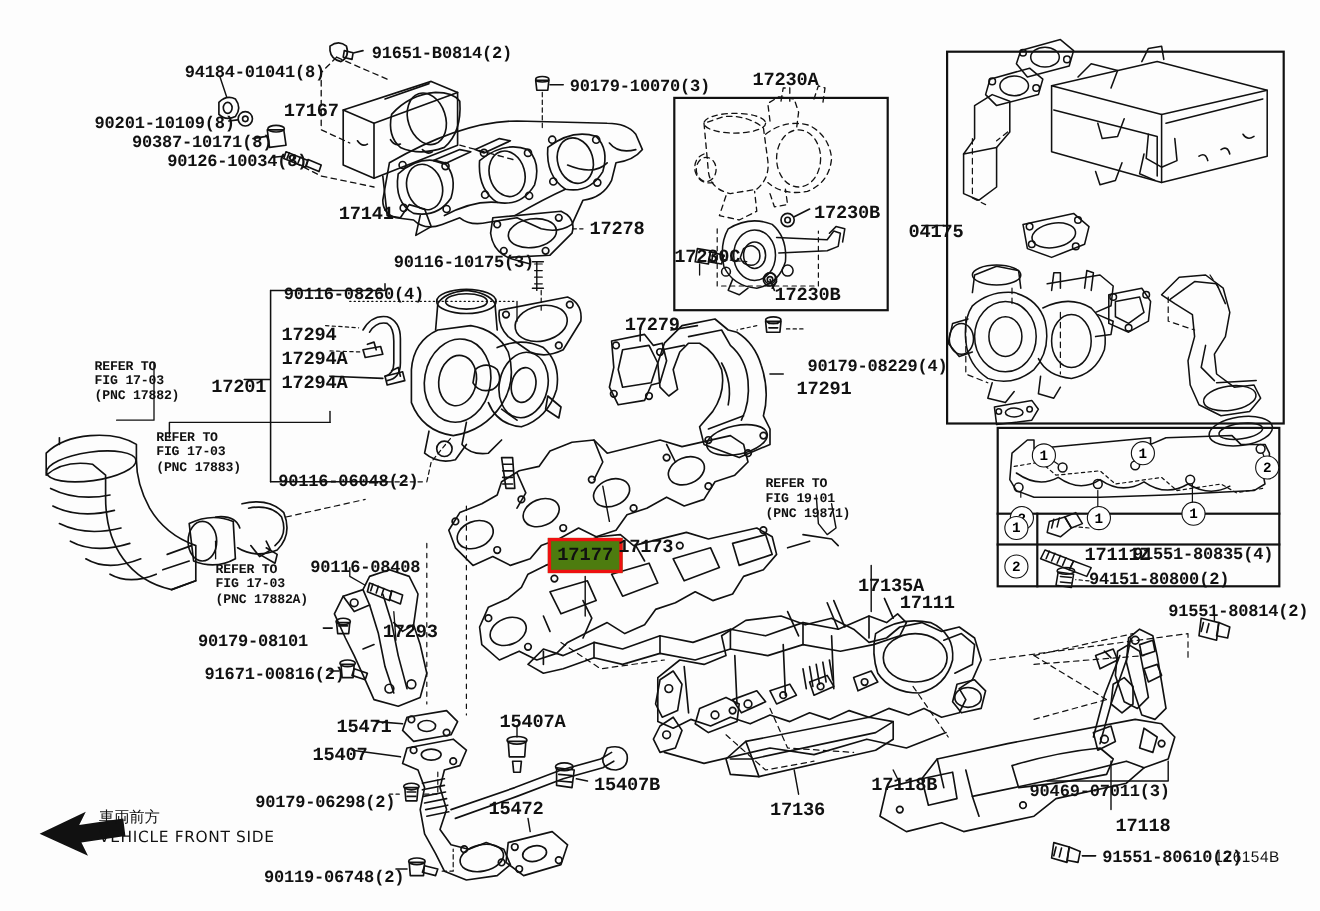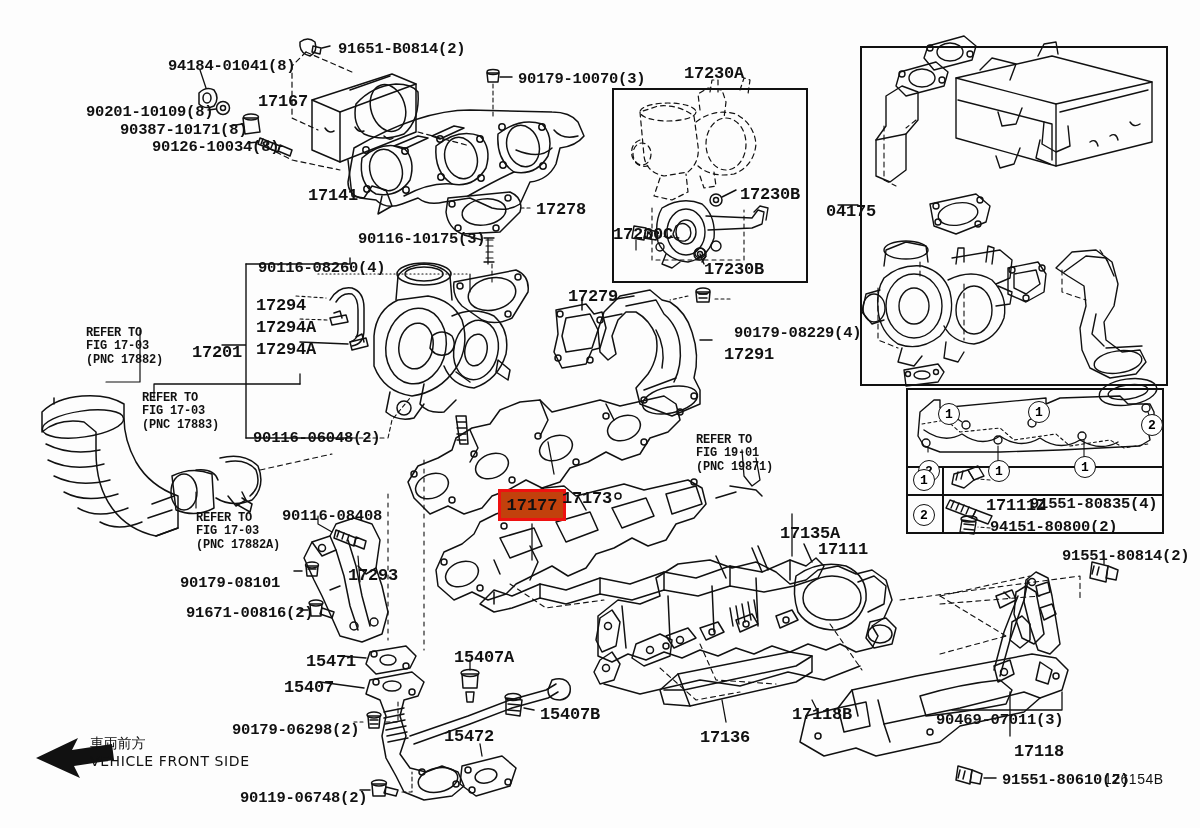--- a/index.html
+++ b/index.html
@@ -17,21 +17,21 @@
     color:#111; line-height:1.12; letter-spacing:-0.2px;
   }
   .lbl.part { font-size:17px; font-weight:700; }
   .lbl.pn   { font-size:15.5px; font-weight:700; }
   .lbl.refer{ font-size:12px; font-weight:700; }
   .lbl.did  { font-size:14px; font-weight:400; letter-spacing:0.5px;
               font-family:"Liberation Sans",sans-serif; }
   .lbl.jp   { font-size:14px; font-family:"DejaVu Sans",sans-serif; font-weight:400;}
   .lbl.vf   { font-size:14px; font-family:"DejaVu Sans",sans-serif; letter-spacing:0.6px;}
   .hl {
-    position:absolute; border:3.5px solid #ee1111; background:#c2410c;
+    position:absolute; border:3.5px solid #ee1111; background:#4d7c0f;
     display:flex; align-items:center; justify-content:center;
   }
   .hl span { font-family:"Liberation Mono",monospace; font-size:17px; font-weight:700; color:#111; }
   .boxline { position:absolute; border:2px solid #111; background:transparent; }
   .cnum {
     position:absolute; width:22px; height:22px; border:1.6px solid #111;
     border-radius:50%; display:flex; align-items:center; justify-content:center;
     font-family:"Liberation Mono",monospace; font-size:13px; font-weight:700; background:#fff;
   }
 </style>

